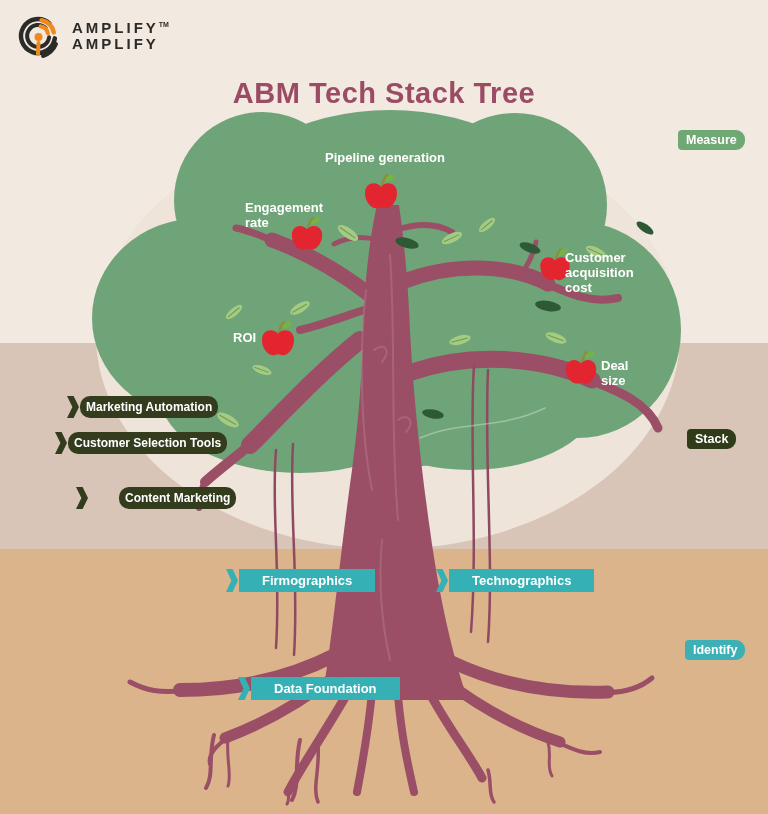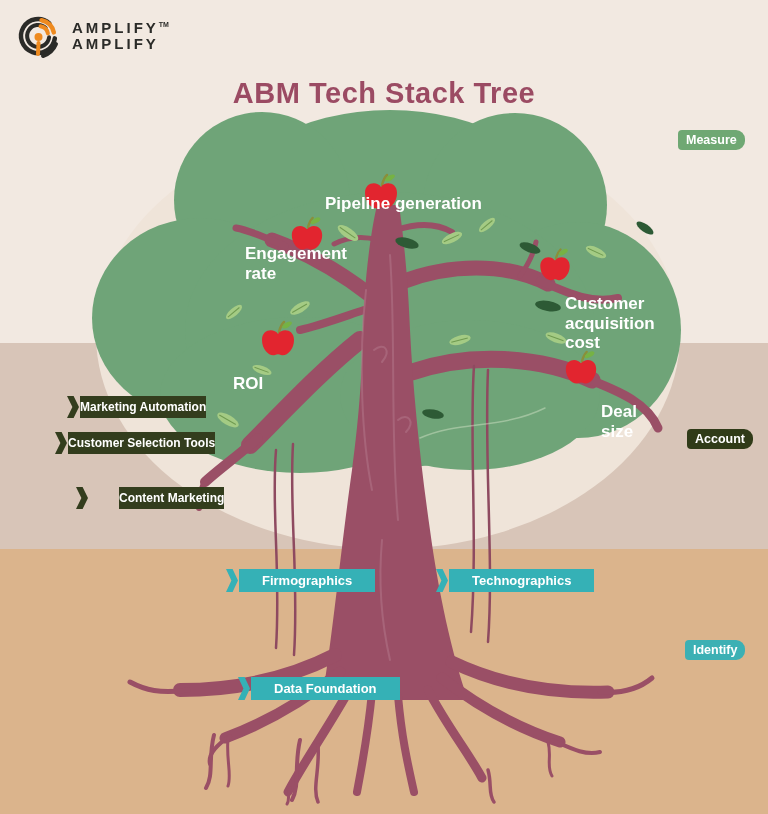--- a/index.html
+++ b/index.html
@@ -33,37 +33,37 @@
   .apple-leaf{fill:var(--apple-leaf);}
 
   
   .logo{position:absolute;left:12px;top:8px;display:flex;align-items:center;gap:8px;}
   .logo-text{color:var(--logo-dark);font-weight:600;font-size:15px;letter-spacing:3px;line-height:1.1;}
   .logo-tm{font-size:7px;vertical-align:super;letter-spacing:0;}
   .page-title{position:absolute;left:0;top:44px;width:768px;text-align:center;
     color:var(--title);font-size:29px;font-weight:800;letter-spacing:.5px;margin-top:33px;}
 
   
-  .fruit-label{position:absolute;color:var(--text-light);font-weight:700;font-size:17px;line-height:1.16;margin-top:44px;}
+  .fruit-label{position:absolute;color:var(--text-light);font-weight:700;font-size:13px;line-height:1.16;}
 
   
   .stage{position:absolute;color:var(--text-light);font-weight:700;font-size:12.5px;
     padding:3px 8px;border-radius:4px 9px 9px 4px;white-space:nowrap;}
   .stage-measure{left:678px;top:130px;background:var(--stage-measure);}
   .stage-engage{left:687px;top:429px;background:var(--stage-engage);}
   .stage-identify{left:685px;top:640px;background:var(--stage-identify);text-align:right;}
 
   
   .ribbon{position:absolute;display:flex;align-items:stretch;}
   .ribbon .chev{width:12px;margin-right:1px;
     clip-path:polygon(0 0,55% 0,100% 50%,55% 100%,0 100%,45% 50%);}
   .ribbon .box{color:var(--text-light);font-weight:700;white-space:nowrap;display:flex;align-items:center;}
   .ribbon-dark .chev,.ribbon-dark .box{background:var(--ribbon);}
   .ribbon-teal .chev,.ribbon-teal .box{background:var(--teal);}
-  .ribbon-dark .box{font-size:12px;padding:4px 0;}
+  .ribbon-dark .box{font-size:12px;padding:4px 6px;border-radius:10px;}
   .ribbon-teal .box{font-size:13px;padding:4px 23px;}
 </style>
 </head>
 <body>
 
 <div class="canvas">
 
   <div class="band band-mid"></div>
   <div class="band band-soil"></div>
 
@@ -233,21 +233,21 @@
 
   <div class="page-title">ABM Tech Stack Tree</div>
 
   <div class="fruit-label" style="left:325px;top:150px;white-space:nowrap;">Pipeline generation</div>
   <div class="fruit-label" style="left:245px;top:200px;width:88px;">Engagement rate</div>
   <div class="fruit-label" style="left:565px;top:250px;width:88px;">Customer acquisition cost</div>
   <div class="fruit-label" style="left:233px;top:330px;">ROI</div>
   <div class="fruit-label" style="left:601px;top:358px;width:46px;">Deal size</div>
 
   <div class="stage stage-measure">Measure</div>
-  <div class="stage stage-engage">Account</div>
+  <div class="stage stage-engage">Stack</div>
   <div class="stage stage-identify">Identify</div>
 
   <div class="ribbon ribbon-dark" style="left:67px;top:396px;">
     <span class="chev"></span>
     <span class="box">Marketing Automation</span>
   </div>
   <div class="ribbon ribbon-dark" style="left:55px;top:432px;">
     <span class="chev"></span>
     <span class="box">Customer Selection Tools</span>
   </div>

